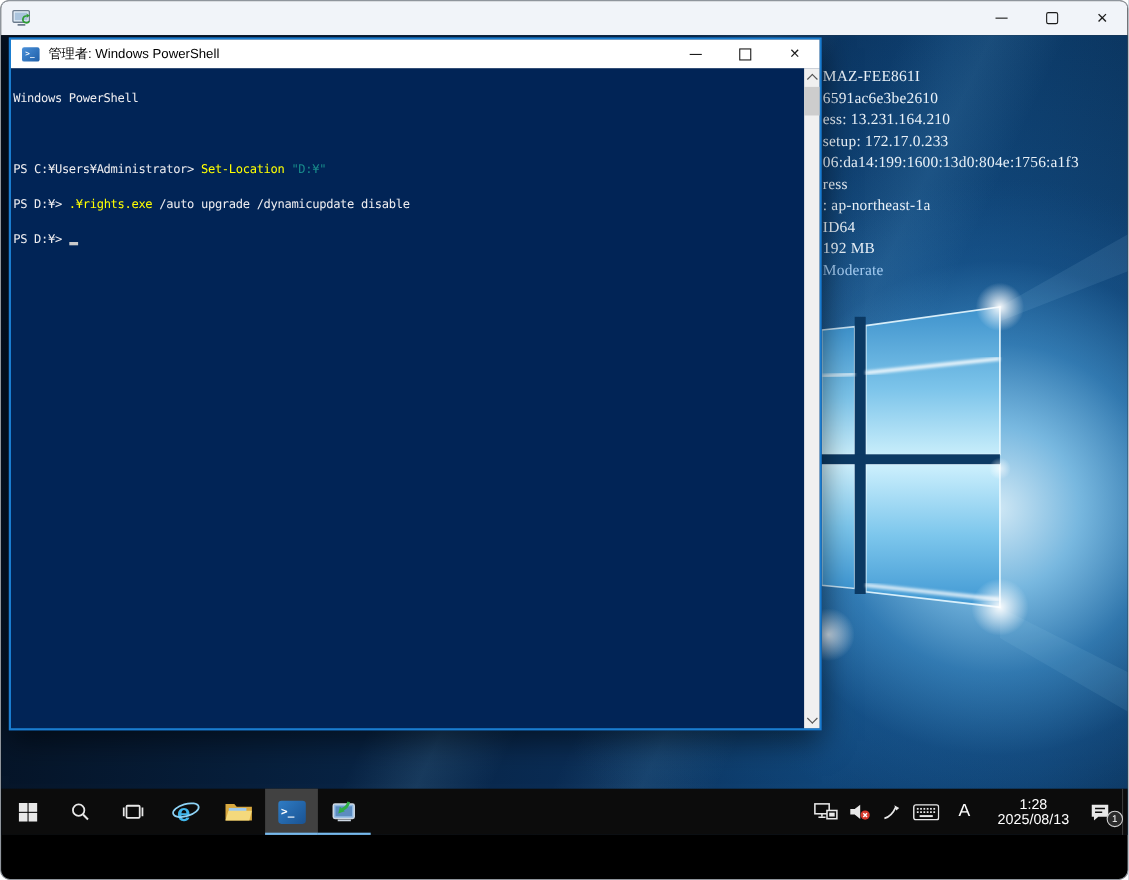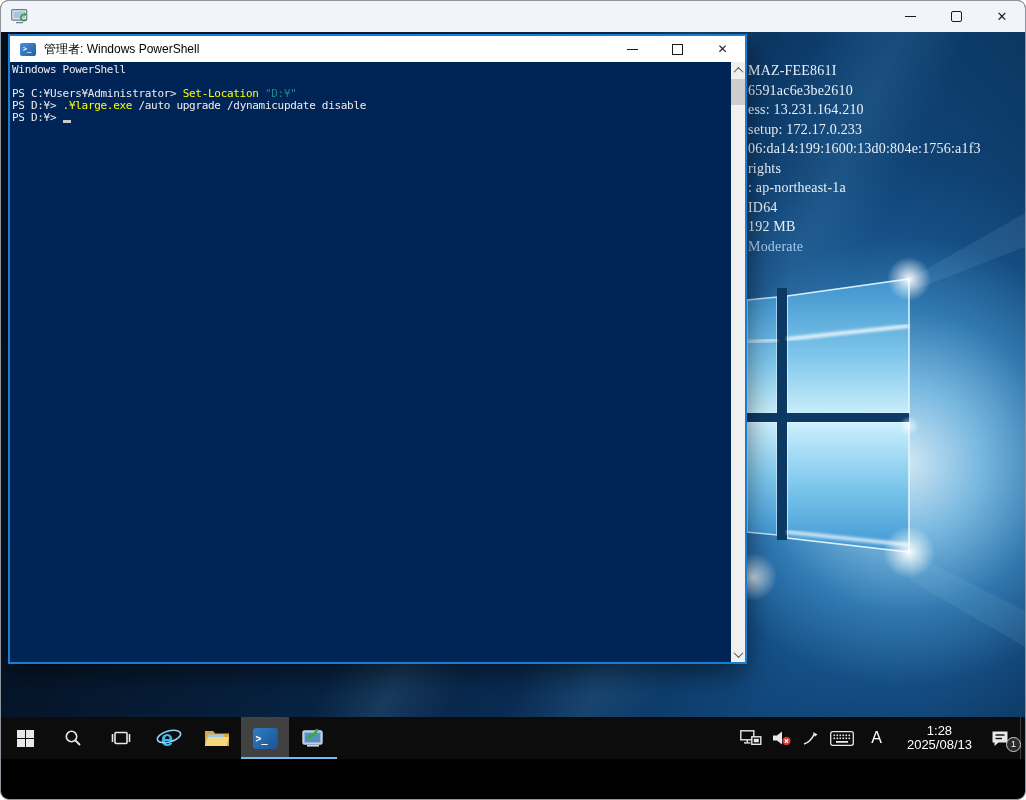--- a/index.html
+++ b/index.html
@@ -33,21 +33,21 @@
   .ps-titlebar{position:relative;height:26px;background:#ffffff;display:flex;align-items:center;}
   .ps-app-icon{width:16px;height:13px;margin-left:10px;border-radius:2px;flex:0 0 auto;
     background:linear-gradient(135deg,#4a90d9,#1f5fa8);color:#fff;
     font:bold 7px/13px "DejaVu Sans Mono",monospace;text-align:left;padding-left:3px;box-sizing:border-box;}
   .ps-title{font-size:12px;color:#000;margin-left:8px;}
   .ps-controls{position:absolute;right:0;top:0;height:26px;display:flex;}
   .ps-ctrl{width:45px;height:26px;display:flex;align-items:center;justify-content:center;}
   .ps-ctrl .glyph-close{font-size:12px;}
   .ps-console{position:relative;height:600px;box-sizing:border-box;padding:2px 18px 0 2px;
     font-family:"DejaVu Sans Mono",monospace;font-size:11px;line-height:12px;letter-spacing:-0.3px;color:#eeedf0;}
-  .cline{white-space:pre;height:12px;}
+  .cline{white-space:pre;height:12px;margin-top:20px;}
   .tok-cmd{color:#ffff00;}
   .tok-str{color:#188a8a;}
   .cursor{display:inline-block;width:8px;height:11px;vertical-align:-2px;
     background:linear-gradient(to bottom,transparent 8px,#c9c9c9 8px);}
   
   .scrollbar{position:absolute;top:0;right:0;width:14px;height:600px;background:#f0f0f0;}
   .sb-btn{position:absolute;left:0;width:14px;height:16px;display:flex;align-items:center;justify-content:center;}
   .sb-up{top:0;} .sb-down{bottom:0;}
   .chev{width:6px;height:6px;border-left:1.6px solid #555;border-top:1.6px solid #555;}
   .chev.up{transform:rotate(45deg) translate(1px,1px);}
@@ -134,21 +134,21 @@
       <circle cx="752" cy="545" r="24" fill="url(#gGlow)" opacity="0.8"></circle>
       <circle cx="908" cy="394" r="10" fill="url(#gGlow)" opacity="0.7"></circle>
     </svg>
 
     <div class="bginfo">
       <span class="bg-line" style="top:31px">MAZ-FEE861I</span>
       <span class="bg-line" style="top:51px">6591ac6e3be2610</span>
       <span class="bg-line" style="top:70px">ess: 13.231.164.210</span>
       <span class="bg-line" style="top:90px">setup: 172.17.0.233</span>
       <span class="bg-line" style="top:109px">06:da14:199:1600:13d0:804e:1756:a1f3</span>
-      <span class="bg-line" style="top:129px">rights</span>
+      <span class="bg-line" style="top:129px">ress</span>
       <span class="bg-line" style="top:148px">: ap-northeast-1a</span>
       <span class="bg-line" style="top:168px">ID64</span>
       <span class="bg-line" style="top:187px">192 MB</span>
       <span class="bg-line moderate" style="top:207px">Moderate</span>
     </div>
 
     <div class="ps-window">
       <div class="ps-titlebar">
         <span class="ps-app-icon">&gt;_</span>
         <span class="ps-title">管理者: Windows PowerShell</span>
@@ -161,21 +161,21 @@
             </div>
           <div class="ps-ctrl">
               <span class="glyph-close">✕</span>
             </div>
         </div>
       </div>
       <div class="ps-console">
         <div class="cline">Windows PowerShell</div>
         <div class="cline"></div>
         <div class="cline"><span>PS C:¥Users¥Administrator&gt; </span><span class="tok-cmd">Set-Location</span><span class="tok-str"> "D:¥"</span></div>
-        <div class="cline"><span>PS D:¥&gt; </span><span class="tok-cmd">.¥large.exe</span><span> /auto upgrade /dynamicupdate disable</span></div>
+        <div class="cline"><span>PS D:¥&gt; </span><span class="tok-cmd">.¥rights.exe</span><span> /auto upgrade /dynamicupdate disable</span></div>
         <div class="cline"><span>PS D:¥&gt; </span><span class="cursor"></span></div>
         <div class="scrollbar">
           <div class="sb-btn sb-up">
               <span class="chev up"></span>
             </div>
           <div class="sb-thumb"></div>
           <div class="sb-btn sb-down">
               <span class="chev down"></span>
             </div>
         </div>

